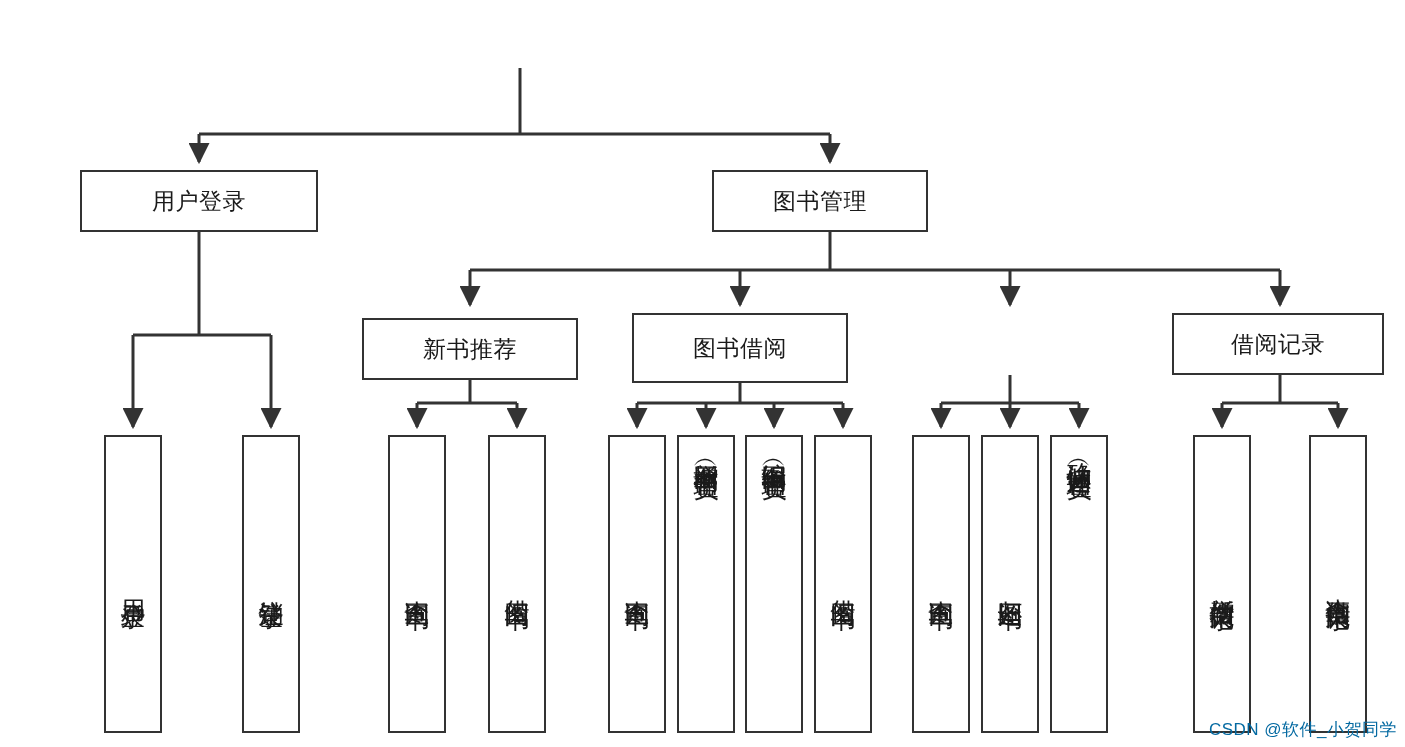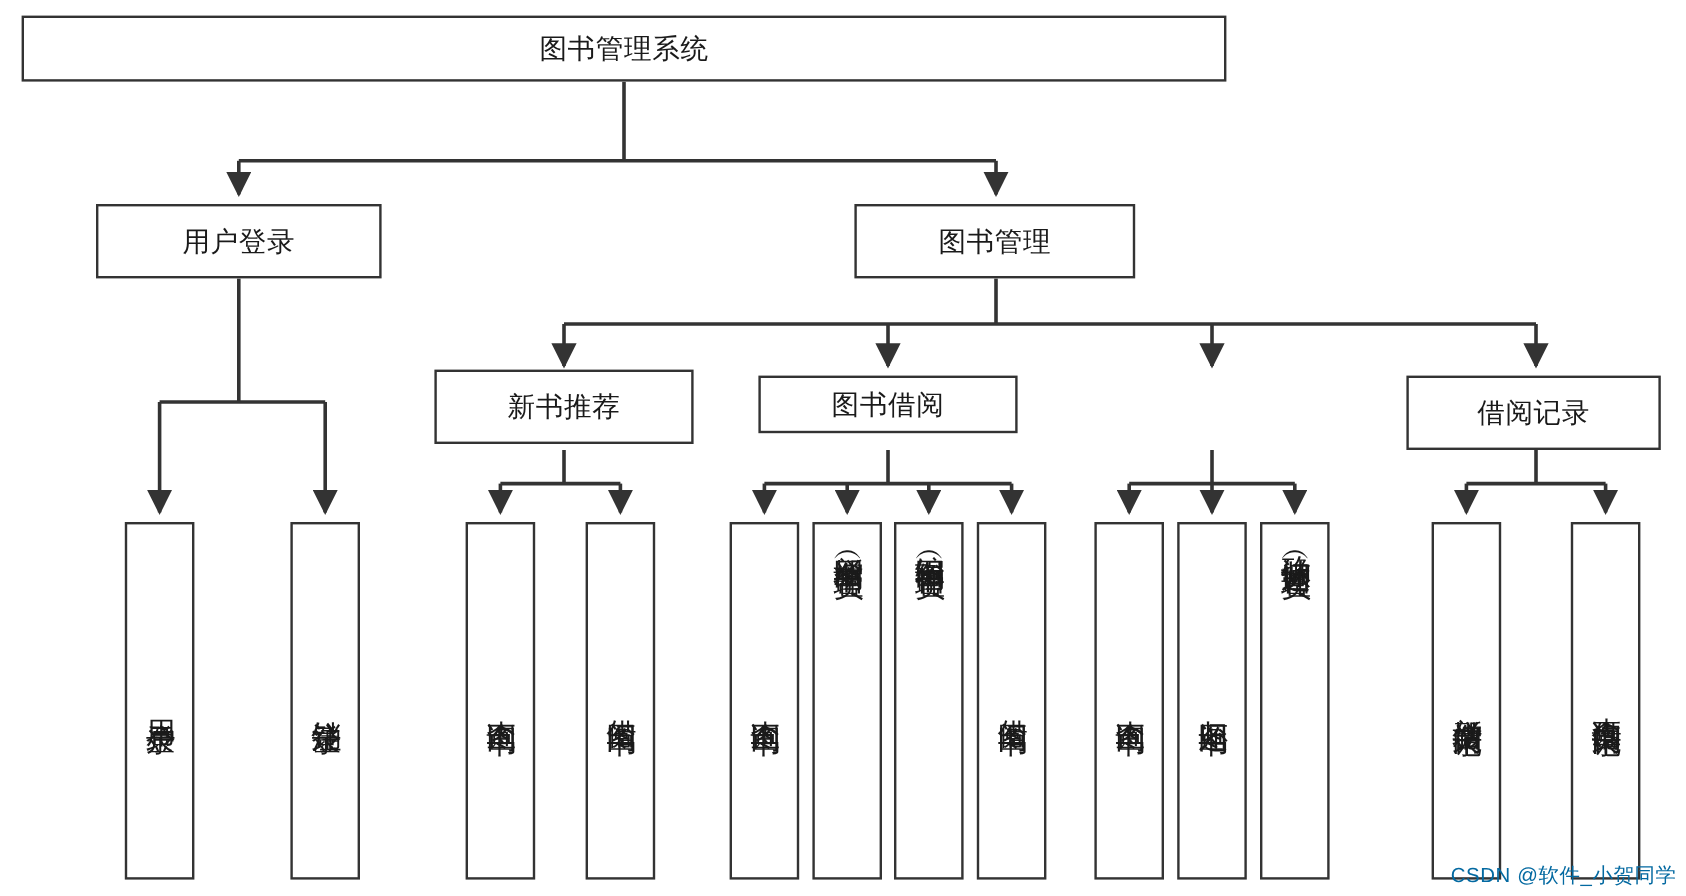--- a/index.html
+++ b/index.html
@@ -122,35 +122,32 @@
       <path d="M 1010 403 L 1010 427" marker-end="url(#arrow)"></path>
       <path d="M 1079 403 L 1079 427" marker-end="url(#arrow)"></path>
 
       <path d="M 1280 375 L 1280 403"></path>
       <path d="M 1222 403 L 1338 403"></path>
       <path d="M 1222 403 L 1222 427" marker-end="url(#arrow)"></path>
       <path d="M 1338 403 L 1338 427" marker-end="url(#arrow)"></path>
     </g>
   </svg>
 
-  <div class="node root horiz" style="left:18px; top:13px; width:1004px; height:55px;">
-    <span class="node-label">图书管理系统</span>
-  </div>
 
   <div class="node horiz" style="left:80px; top:170px; width:238px; height:62px;">
     <span class="node-label">用户登录</span>
   </div>
-  <div class="node horiz" style="left:712px; top:170px; width:234px; height:62px;">
+  <div class="node horiz" style="left:712px; top:170px; width:216px; height:62px;">
     <span class="node-label">图书管理</span>
   </div>
 
-  <div class="node horiz" style="left:362px; top:308px; width:216px; height:62px;">
+  <div class="node horiz" style="left:362px; top:318px; width:216px; height:62px;">
     <span class="node-label">新书推荐</span>
   </div>
-  <div class="node horiz" style="left:632px; top:313px; width:216px; height:48px;">
+  <div class="node horiz" style="left:632px; top:313px; width:216px; height:70px;">
     <span class="node-label">图书借阅</span>
   </div>
   <div class="node horiz" style="left:1172px; top:313px; width:212px; height:62px;">
     <span class="node-label">借阅记录</span>
   </div>
 
   <div class="node leaf centered" style="left:104px; top:435px; width:58px; height:298px;">
     <span class="node-label">用户登录</span>
   </div>
   <div class="node leaf centered" style="left:242px; top:435px; width:58px; height:298px;">

